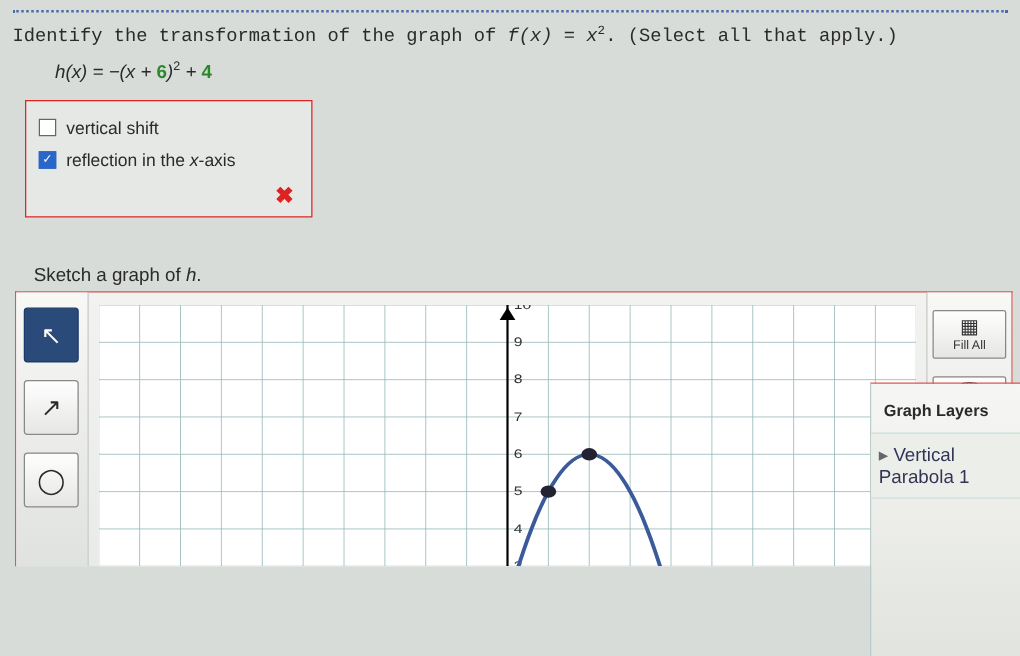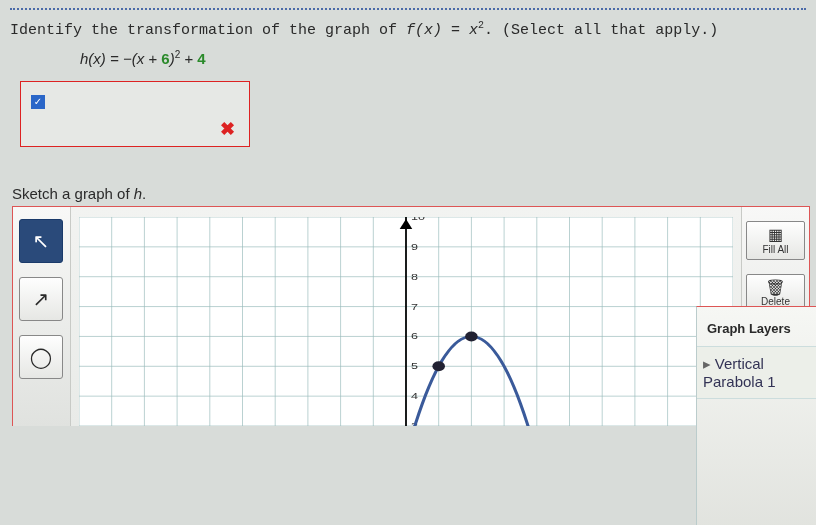--- a/index.html
+++ b/index.html
@@ -19,21 +19,20 @@
   .question {
     padding: 4px 12px 0 10px;
     font-size: 15px;
     font-family: Liberation Mono, monospace;
   }
   .question .sup { vertical-align: super; font-size: 10px; }
   .eq {
     padding: 10px 0 14px 44px;
     font-size: 15px;
     font-style: italic;
-    margin-left: 36px;
   }
   .eq .num { font-style: normal; color: #2a8a2a; font-weight: 600; }
   .eq .pwr { font-style: normal; vertical-align: super; font-size: 10px; }
   .opts {
     margin: 0 0 0 20px;
     border: 1.5px solid #d22;
     width: 230px;
     padding: 8px 10px 6px 10px;
     background: #e6e8e5;
   }
@@ -63,21 +62,21 @@
     color: #d22; font-weight: 900; font-size: 18px;
   }
   .cursor {
     position: absolute;
     left: 525px; top: 266px;
     font-size: 18px;
     color: #222;
     pointer-events: none;
   }
   .sketch-label {
-    padding: 38px 0 4px 12px;
+    padding: 38px 0 4px 27px;
     font-size: 15px;
   }
   .sketch-area {
     margin: 0 6px 0 12px;
     border: 1px solid #d55;
     border-bottom: none;
     height: 220px;
     background: linear-gradient(#f2f3f1,#e9ebe8);
     display: flex;
     position: relative;
@@ -163,21 +162,28 @@
   <span>Identify the transformation of the graph of </span>
   <span style="font-style:italic">f(x) = x</span><span class="sup">2</span><span>. (Select all that apply.)</span>
 </div>
 
 <div class="eq">
   <span>h(x) = −(x + </span><span class="num">6</span><span>)</span><span class="pwr">2</span><span> + </span><span class="num">4</span>
 </div>
 
 <div class="opts">
   <div class="opt">
+    <span class="cb"></span>
+    <span>vertical shift</span>
+  </div>
+  <div class="opt">
     <span class="cb checked">✓</span>
+    <span>
+      <span>reflection in the </span><span class="em">x</span><span>-axis</span>
+    </span>
   </div>
   <div class="incorrect">
     <span>✖</span>
   </div>
 </div>
 
 <div class="cursor">↖</div>
 
 <div class="sketch-label">
   <span>Sketch a graph of </span><span style="font-style:italic">h</span><span>.</span>

